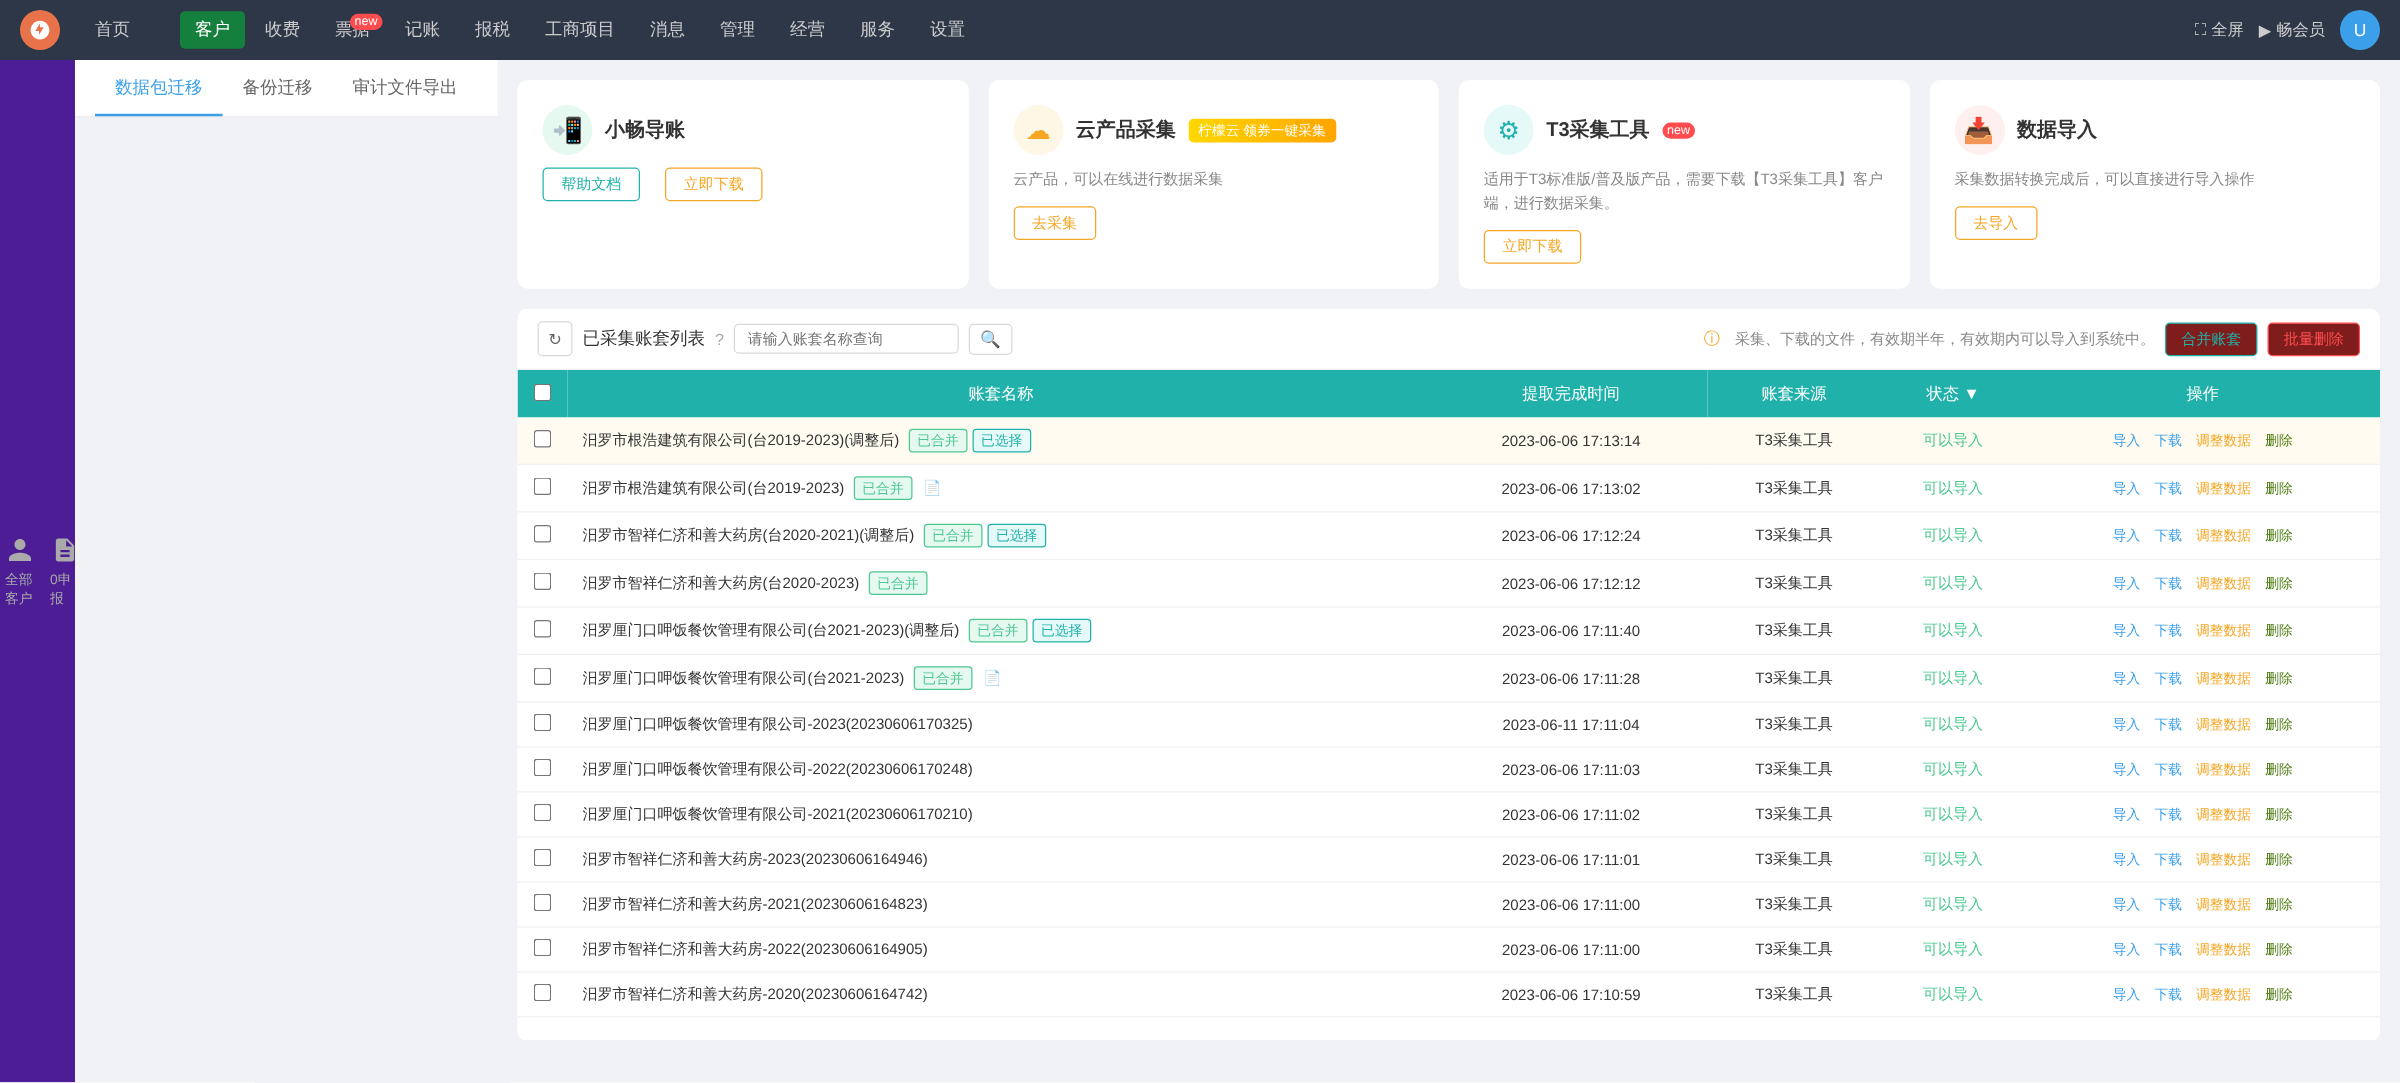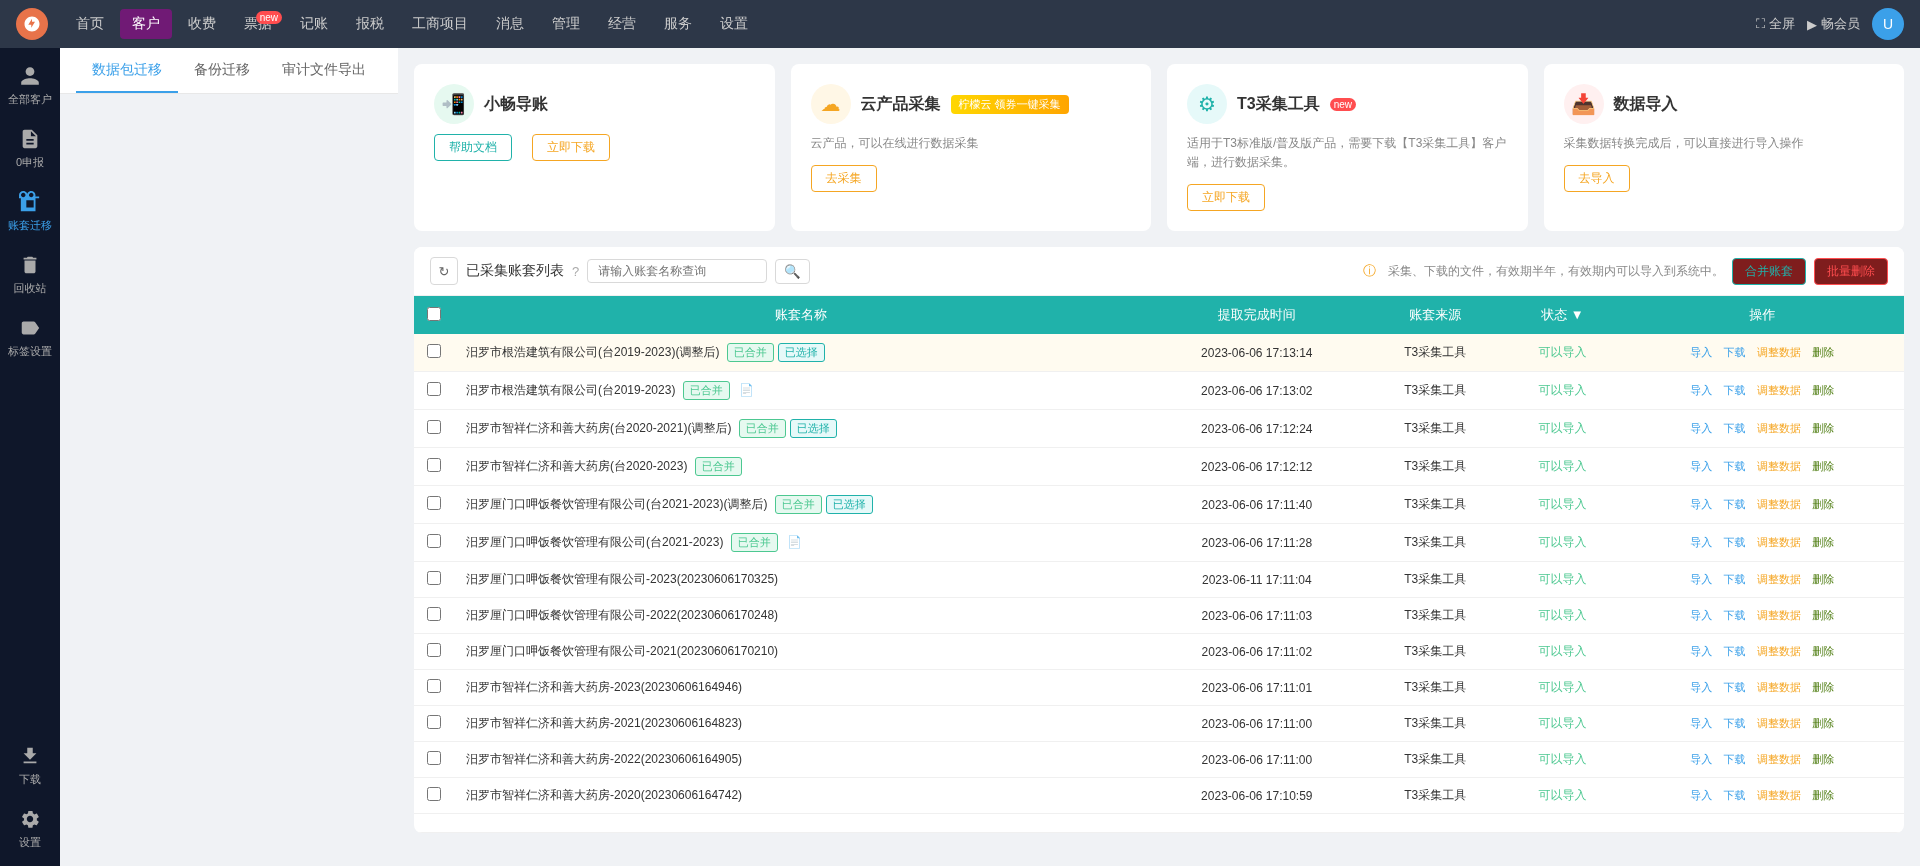--- a/index.html
+++ b/index.html
@@ -3,31 +3,31 @@
   <meta charset="utf-8">
   <style>
     * { box-sizing: border-box; margin: 0; padding: 0; }
     body { font-family: 'Microsoft YaHei', Arial, sans-serif; font-size: 13px; background: #f0f2f5; color: #333; display: flex; flex-direction: column; height: 866px; overflow: hidden; }
 
     
     .top-nav { background: #2d3748; height: 48px; display: flex; align-items: center; padding: 0 16px; gap: 4px; flex-shrink: 0; }
     .nav-logo { width: 32px; height: 32px; background: #e8734a; border-radius: 50%; display: flex; align-items: center; justify-content: center; margin-right: 12px; }
     .nav-logo svg { width: 18px; height: 18px; fill: white; }
     .nav-item { color: #ccc; padding: 6px 12px; border-radius: 4px; cursor: pointer; font-size: 14px; position: relative; }
-    .nav-item.active { background: #701a75; color: white; }
+    .nav-item.active { background: #15803d; color: white; margin-left: 24px; }
     .nav-badge { position: absolute; top: 2px; right: 2px; background: #ff4d4f; color: white; font-size: 10px; padding: 1px 4px; border-radius: 8px; }
     .nav-right { margin-left: auto; display: flex; align-items: center; gap: 12px; color: #ccc; font-size: 13px; }
     .nav-right-btn { display: flex; align-items: center; gap: 4px; cursor: pointer; }
     .avatar { width: 32px; height: 32px; background: #3ba0e9; border-radius: 50%; display: flex; align-items: center; justify-content: center; color: white; font-size: 14px; }
 
     
     .main-layout { display: flex; flex: 1; overflow: hidden; }
 
     
-    .sidebar { width: 60px; background: #0f172a; display: flex; flex-direction: column; align-items: center; padding: 8px 0; gap: 4px; flex-shrink: 0; }
+    .sidebar { width: 60px; background: #4c1d95; display: flex; flex-direction: row; align-items: center; padding: 8px 0; gap: 4px; flex-shrink: 0; }
     .sidebar-item { display: flex; flex-direction: column; align-items: center; padding: 8px 4px; cursor: pointer; color: #aaa; font-size: 11px; gap: 4px; width: 100%; }
     .sidebar-item.active { color: #3ba0e9; }
     .sidebar-icon { width: 24px; height: 24px; display: flex; align-items: center; justify-content: center; }
     .sidebar-divider { flex: 1; }
 
     
     .content { flex: 1; display: flex; flex-direction: row; overflow: hidden; background: #f0f2f5; }
 
     
     .tabs { background: white; padding: 0 16px; display: flex; align-items: center; border-bottom: 1px solid #e8e8e8; height: 46px; flex-shrink: 0; }

